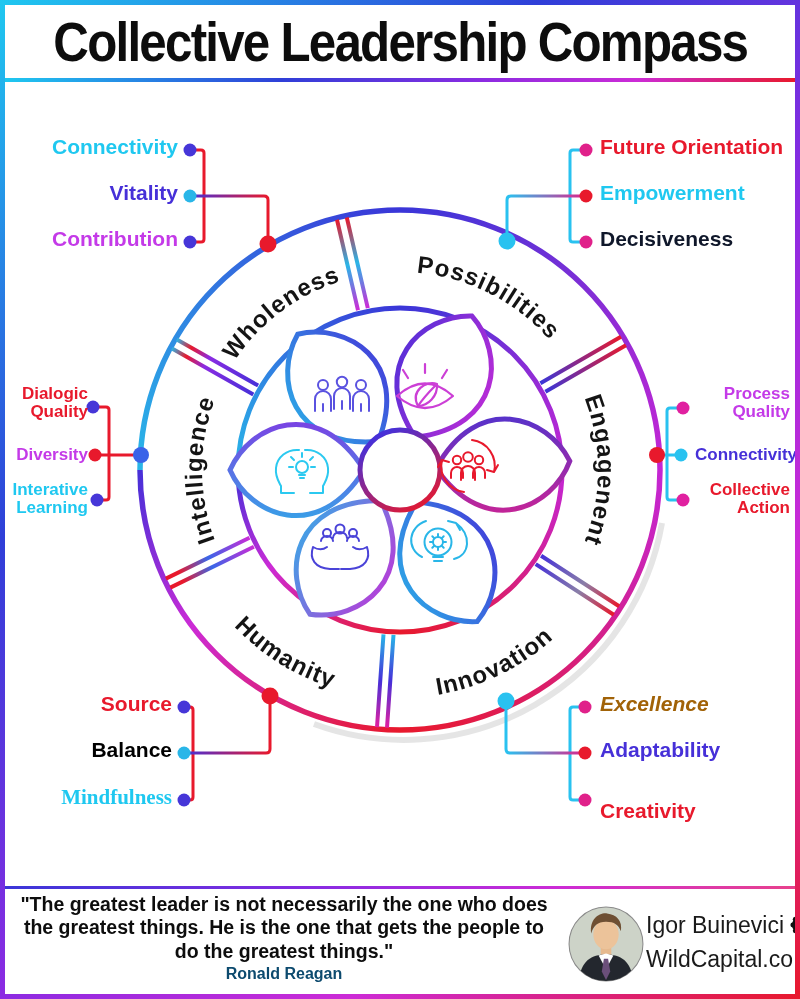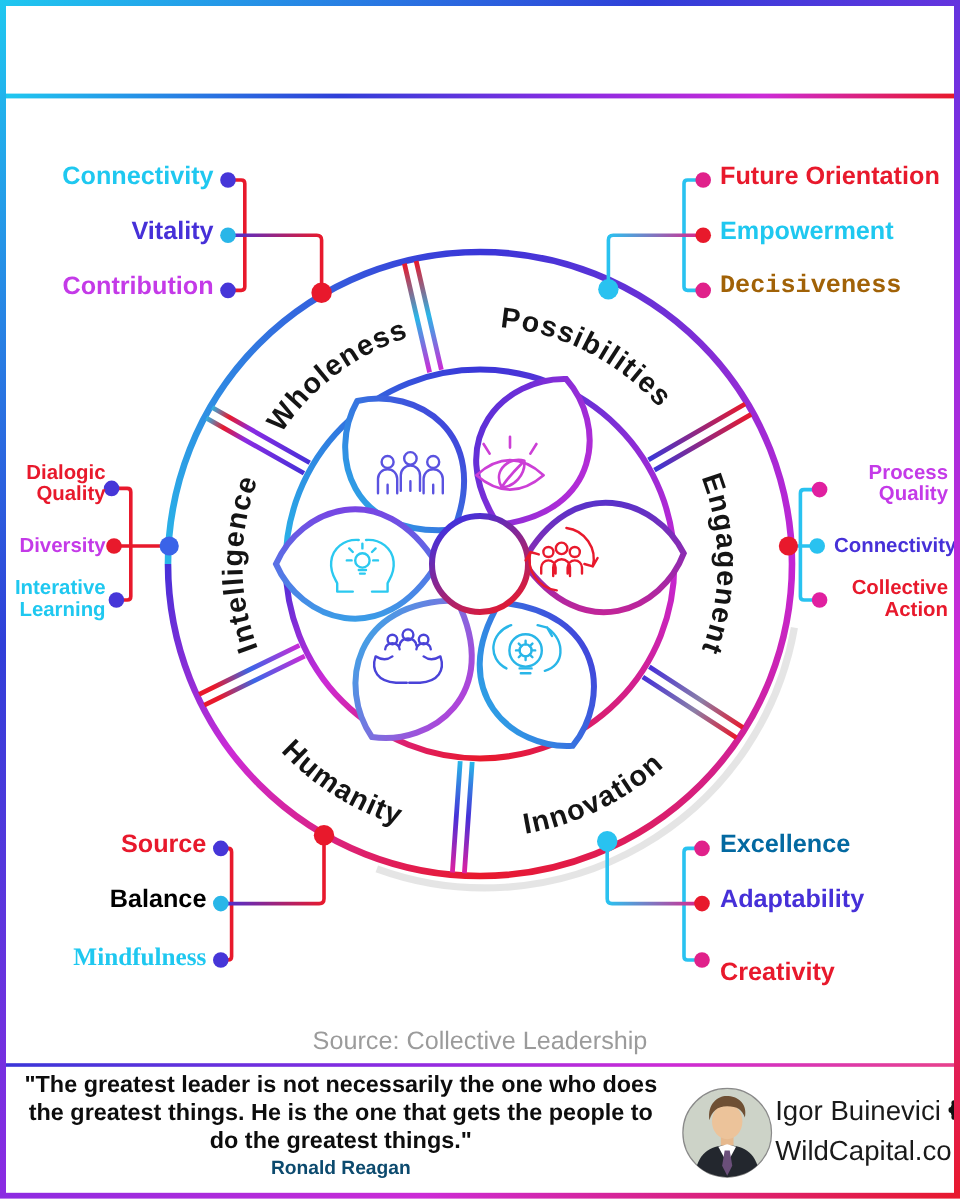--- a/index.html
+++ b/index.html
@@ -29,20 +29,23 @@
   .names{position:absolute;top:903px;left:641px;font-size:23px;color:#1a1a1a;line-height:34px;}
   .names .row{display:flex;align-items:center;gap:6px;white-space:nowrap;}
   .badge{flex:0 0 auto;}
 </style>
 </head>
 <body>
 
 <div class="page">
 <div class="inner">
 
+  <div class="title">
+    <h1>Collective Leadership Compass</h1>
+  </div>
   <div class="hr1"></div>
 
   <svg class="compass" width="800" height="775" viewBox="0 0 800 775">
     <defs>
       <linearGradient id="gOutTL" gradientUnits="userSpaceOnUse" x1="140" y1="385" x2="400" y2="125">
         <stop offset="0" stop-color="#29b6e8"></stop>
             <stop offset="1" stop-color="#3a36d8"></stop>
           </linearGradient>
       <linearGradient id="gOutTR" gradientUnits="userSpaceOnUse" x1="400" y1="125" x2="660" y2="385">
         <stop offset="0" stop-color="#3a36d8"></stop>
@@ -309,39 +312,38 @@
       <circle cx="506" cy="616" r="8.5" fill="#29c2f0"></circle>
     </g>
   </svg>
 
   <div class="callout big r" style="right: 617px; top: 131px; color: rgb(31, 200, 240);">Connectivity</div>
   <div class="callout big r" style="right: 617px; top: 177px; color: rgb(70, 48, 216);">Vitality</div>
   <div class="callout big r" style="right: 617px; top: 223px; color: rgb(196, 58, 232);">Contribution</div>
 
   <div class="callout big l" style="left: 595px; top: 131px; color: rgb(232, 25, 44);">Future Orientation</div>
   <div class="callout big l" style="left: 595px; top: 177px; color: rgb(31, 200, 240);">Empowerment</div>
-  <div class="callout big l" style="left: 595px; top: 223px; color: #a16207; font-family: Liberation Mono, monospace;">Decisiveness</div>
+  <div class="callout big l" style="left: 595px; top: 223px; color: #0f172a;">Decisiveness</div>
 
   <div class="callout small r" style="right: 707px; top: 380px; color: rgb(232, 25, 44);">Dialogic Quality</div>
   <div class="callout small r" style="right: 707px; top: 441px; color: rgb(196, 58, 232);">Diversity</div>
   <div class="callout small r" style="right: 707px; top: 476px; color: rgb(31, 200, 240);">Interative Learning</div>
 
   <div class="callout small l" style="left: 690px; top: 380px; color: rgb(196, 58, 232);">Process Quality</div>
   <div class="callout small l" style="left: 690px; top: 441px; color: rgb(70, 48, 216);">Connectivity</div>
   <div class="callout small l" style="left: 690px; top: 476px; color: rgb(232, 25, 44);">Collective Action</div>
 
   <div class="callout big r" style="right: 623px; top: 688px; color: rgb(232, 25, 44);">Source</div>
   <div class="callout big r" style="right: 623px; top: 734px; color: #000000;">Balance</div>
   <div class="callout big r" style="right: 623px; top: 781px; color: rgb(31, 200, 240); font-family: Liberation Serif, serif;">Mindfulness</div>
 
-  <div class="callout big l" style="left: 595px; top: 688px; color: #0369a1;">Excellence</div>
+  <div class="callout big l" style="left: 595px; top: 688px; color: #a16207; font-style: italic;">Excellence</div>
   <div class="callout big l" style="left: 595px; top: 734px; color: rgb(70, 48, 216);">Adaptability</div>
   <div class="callout big l" style="left: 595px; top: 781px; color: rgb(232, 25, 44); margin-top: 14px;">Creativity</div>
 
-  <div class="src">Source: Collective Leadership</div>
   <div class="hr2"></div>
 
   <div class="quote-block">
     <div class="quote">"The greatest leader is not necessarily the one who does
 the greatest things. He is the one that gets the people to
 do the greatest things."</div>
     <div class="author">Ronald Reagan</div>
   </div>
 
   <div class="avatar">

